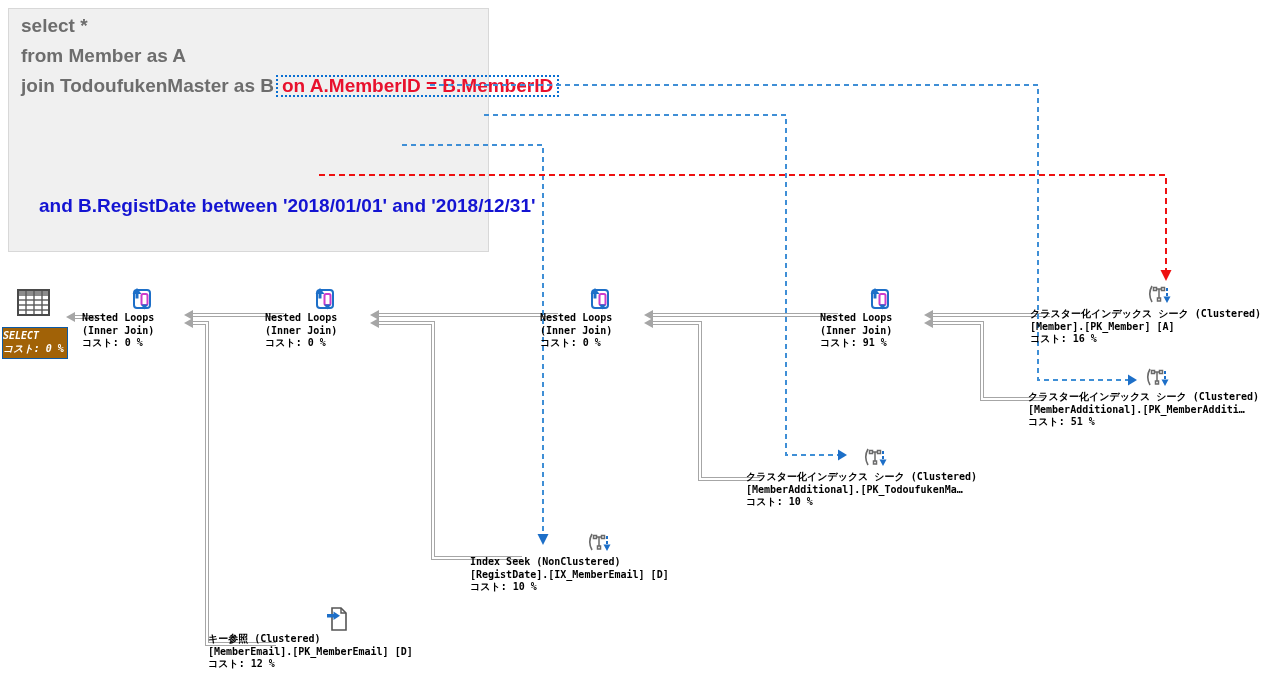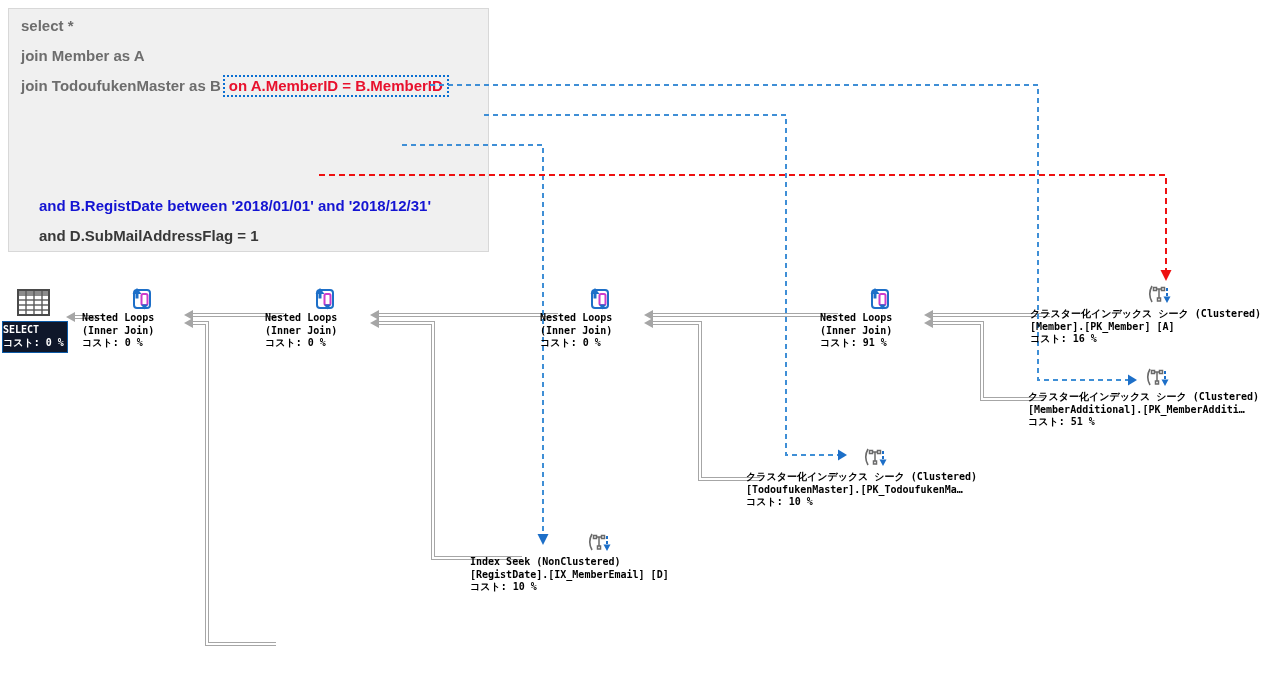--- a/index.html
+++ b/index.html
@@ -2,58 +2,55 @@
 <html><head>
 <meta charset="utf-8">
 <style>
   html,body{margin:0;padding:0;background:#fff;}
   #stage{position:relative;width:1280px;height:680px;background:#fff;overflow:hidden;
          font-family:"Liberation Sans",sans-serif;}
   
   .sql-box{position:absolute;left:8px;top:8px;width:481px;height:244px;
            background:#f0f0f0;border:1px solid #d8d8d8;box-sizing:border-box;}
   .sql-line{position:absolute;height:22px;white-space:nowrap;
-            font-size:15px;font-weight:bold;line-height:22px;}
+            font-size:19px;font-weight:bold;line-height:22px;}
   .sql-gray{color:#6d6d6d;}
   .sql-dark{color:#383838;}
   .sql-blue{color:#1414d2;}
   .sql-red{color:#e8112d;text-align:center;}
   .hl{display:inline-block;padding:0 4px;margin-left:2px;line-height:18px;}
   .hl-blue{border:2px dotted #0a6fd2;}
   .hl-red{border:2px dotted #f00505;}
   
   .node{position:absolute;text-align:left;cursor:default;}
   .node .ic{display:block;margin:0 auto 1px auto;}
   .nline{font-family:"DejaVu Sans Mono","Liberation Mono",monospace;
          font-weight:bold;font-size:10px;line-height:12.5px;color:#000;white-space:nowrap;}
-  .sel-label{margin-top:4px;background:#0f172a;border:1px solid #0c5aa6;color:#fff;
-             padding:2px 0 3px 0;width:64px;}
+  .sel-label{margin-top:10px;background:#a16207;border:1px solid #0c5aa6;color:#fff;
+             padding:2px 0 3px 0;width:64px;font-style:italic;}
   .sel-label .nline{color:#fff;}
   #wires{position:absolute;left:0;top:0;width:1280px;height:680px;pointer-events:none;}
 </style>
 </head>
 <body>
 
 <div id="stage">
 
   <div class="sql-box">
     <div class="sql-line" style="left:12px;top:6px">
       <span class="sql-gray">select *</span>
     </div>
     <div class="sql-line" style="left:12px;top:36px">
-      <span class="sql-gray">join Member as A</span>
+      <span class="sql-gray">from Member as A</span>
     </div>
     <div class="sql-line" style="left:12px;top:66px">
       <span class="sql-gray">join TodoufukenMaster as B</span><span class="hl hl-blue sql-red">on A.MemberID = B.MemberID</span>
     </div>
     <div class="sql-line" style="left:30px;top:186px">
       <span class="sql-blue">and B.RegistDate between '2018/01/01' and '2018/12/31'</span>
-    </div>
-    <div class="sql-line" style="left:30px;top:216px">
-      <span class="sql-dark">and D.SubMailAddressFlag = 1</span>
     </div>
   </div>
 
   <svg id="wires">
 
     <g fill="none">
       <g stroke="#a6a6a6" stroke-width="4">
         <polyline points="70,317 104,317"></polyline>
         <polyline points="188,315 284,315"></polyline>
         <polyline points="374,315 558,315"></polyline>
@@ -216,21 +213,21 @@
         <line x1="9" y1="6" x2="17" y2="6"></line>
           <line x1="13" y1="6" x2="13" y2="16"></line>
         <rect x="7.5" y="4.5" width="3" height="3"></rect>
           <rect x="15.5" y="4.5" width="3" height="3"></rect>
         <rect x="11.5" y="15" width="3" height="3"></rect>
       </g>
       <line x1="21" y1="5" x2="21" y2="13" stroke="#1d6fc8" stroke-width="2" stroke-dasharray="3 2"></line>
       <polygon points="21,20 17.5,13.5 24.5,13.5" fill="#1d6fc8"></polygon>
     </svg>
     <div class="nline">クラスター化インデックス シーク (Clustered)</div>
-    <div class="nline">[TodoufukenMaster].[PK_TodoufukenMa…</div>
+    <div class="nline">[MemberAdditional].[PK_TodoufukenMa…</div>
     <div class="nline">コスト: 10 %</div>
   </div>
 
   <div class="node" style="left:470px;top:531px;width:260px">
     <svg class="ic" width="28" height="24" viewBox="0 0 28 24">
       <path d="M6,3 Q1.5,11 6,19" fill="none" stroke="#6a6a6a" stroke-width="1.6"></path>
       <g stroke="#6a6a6a" stroke-width="1.5" fill="#fff">
         <line x1="9" y1="6" x2="17" y2="6"></line>
           <line x1="13" y1="6" x2="13" y2="16"></line>
         <rect x="7.5" y="4.5" width="3" height="3"></rect>
@@ -238,14 +235,25 @@
         <rect x="11.5" y="15" width="3" height="3"></rect>
       </g>
       <line x1="21" y1="5" x2="21" y2="13" stroke="#1d6fc8" stroke-width="2" stroke-dasharray="3 2"></line>
       <polygon points="21,20 17.5,13.5 24.5,13.5" fill="#1d6fc8"></polygon>
     </svg>
     <div class="nline">Index Seek (NonClustered)</div>
     <div class="nline">[RegistDate].[IX_MemberEmail] [D]</div>
     <div class="nline">コスト: 10 %</div>
   </div>
 
+  <div class="node" style="left:208px;top:606px;width:260px">
+    <svg class="ic" width="22" height="26" viewBox="0 0 22 26">
+      <polygon points="5,2 14,2 19,7 19,24 5,24" fill="#fff" stroke="#555" stroke-width="1.6"></polygon>
+      <polyline points="14,2 14,7 19,7" fill="none" stroke="#555" stroke-width="1.4"></polyline>
+      <rect x="0" y="8" width="7" height="3.5" fill="#1d6fc8"></rect>
+      <polygon points="13,9.8 6.5,5.5 6.5,14" fill="#1d6fc8"></polygon>
+    </svg>
+    <div class="nline">キー参照 (Clustered)</div>
+    <div class="nline">[MemberEmail].[PK_MemberEmail] [D]</div>
+    <div class="nline">コスト: 12 %</div>
+  </div>
 
 </div>
 
 </body></html>

